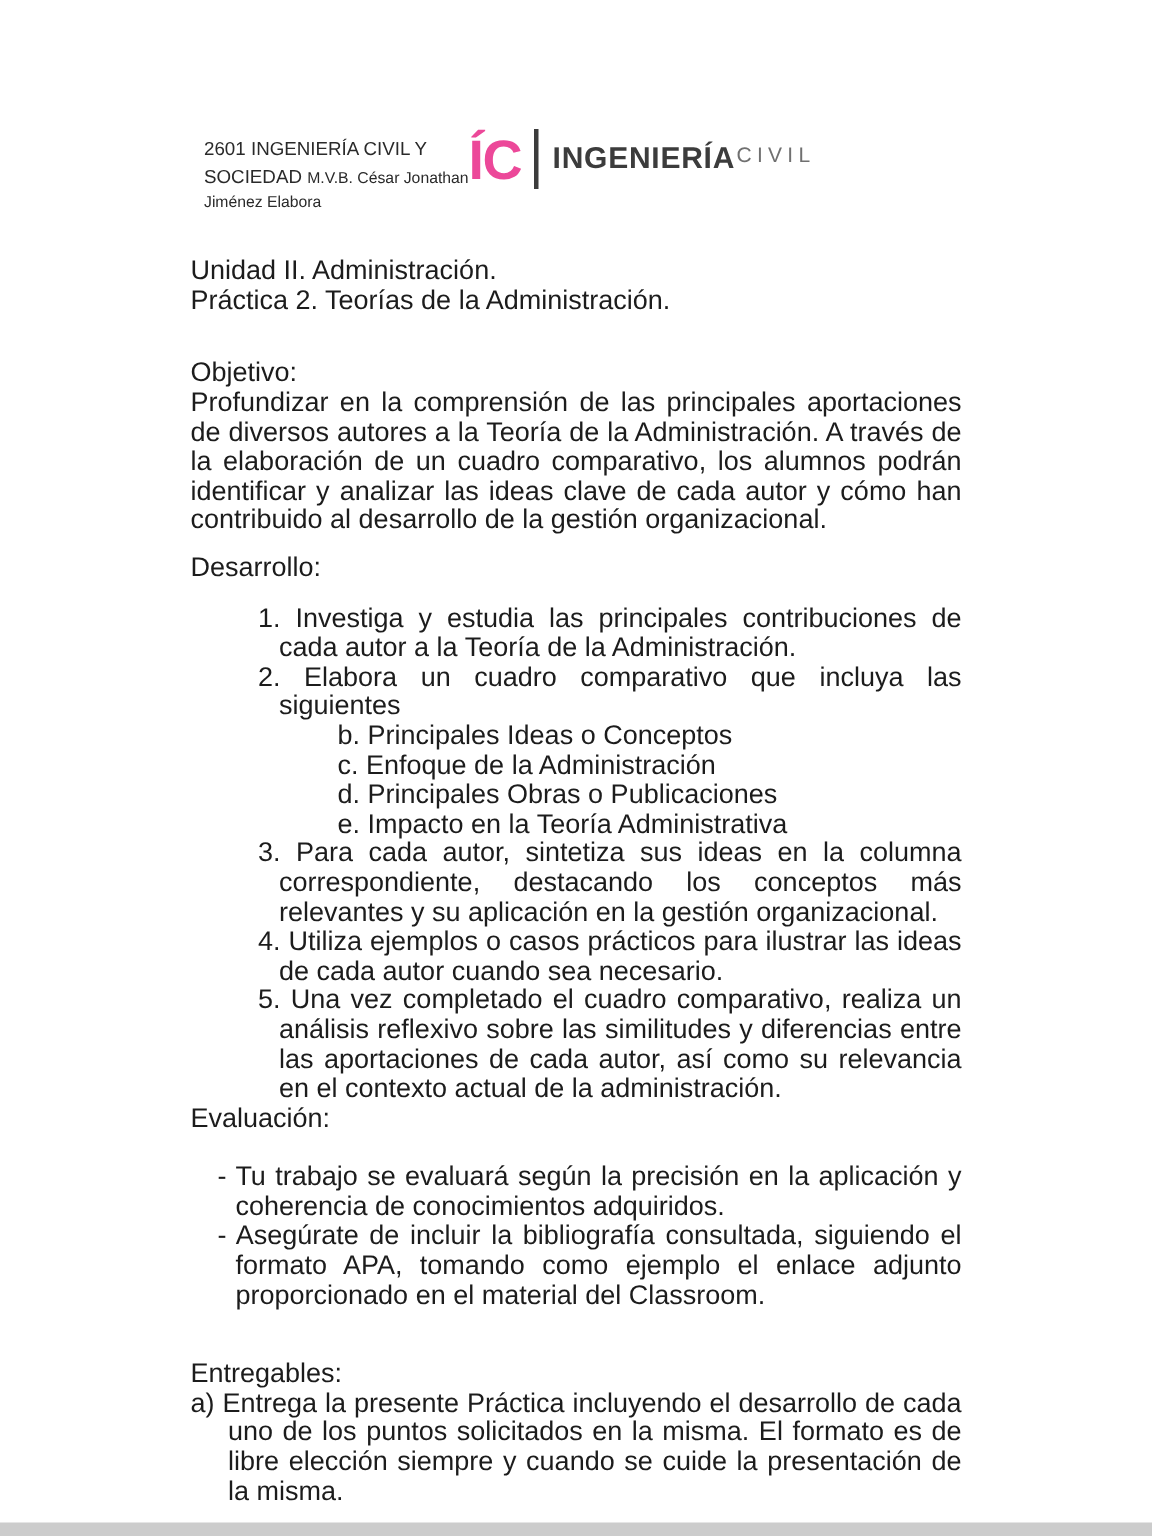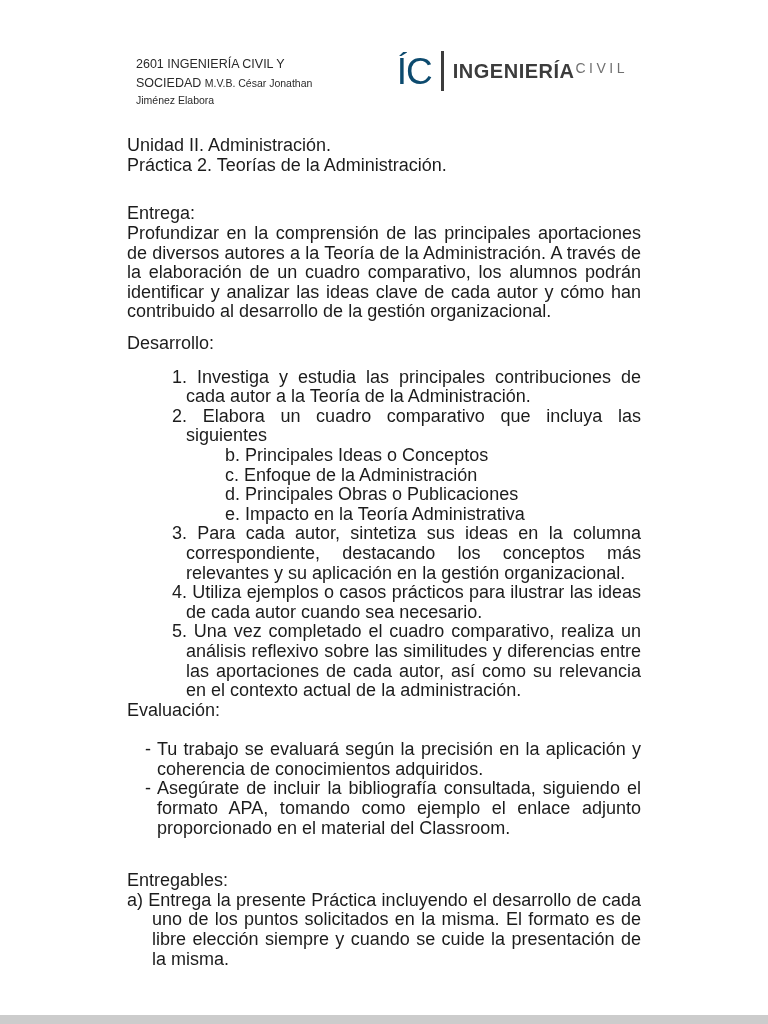--- a/index.html
+++ b/index.html
@@ -10,29 +10,29 @@
     height: 1024px;
     margin: 0 auto;
     background: #ffffff;
     font-family: "Liberation Sans", "DejaVu Sans", sans-serif;
     color: #1c1c1c;
     overflow: hidden;
   }
   
   .header {
     display: flex;
-    justify-content: space-between;
     align-items: flex-start;
     padding: 55px 140px 0 136px;
+    margin-top: 35px;
   }
   .course-info { font-size: 12.5px; line-height: 1.5; color: #2a2a2a; }
   .course-info .small { font-size: 10.5px; }
   .logo { display: flex; align-items: center; gap: 9px; margin-top: -4px; }
   .logo-mark {
-    font-size: 37px; font-weight: 400; color: #0c4a6e;
+    font-size: 37px; font-weight: 700; color: #ec4899;
     letter-spacing: -1px; line-height: 1;
   }
   .logo-divider { width: 3px; height: 40px; background: #3c3c3c; }
   .logo-text { display: flex; flex-direction: row; gap: 1px; }
   .logo-name { font-size: 20px; font-weight: 700; letter-spacing: 0.5px; color: #3c3c3c; line-height: 1.05; }
   .logo-sub { font-size: 14px; font-weight: 400; letter-spacing: 3.5px; color: #707070; line-height: 1.1; }
   
   .content { padding: 0 127px; font-size: 18px; line-height: 19.6px; }
   .title-block { margin-top: 28px; }
   .justify { text-align: justify; }
@@ -74,21 +74,21 @@
   </div>
 
   <div class="content">
 
     <div class="title-block">
       <div>Unidad II. Administración.</div>
       <div>Práctica 2. Teorías de la Administración.</div>
     </div>
 
     <div class="section-objective">
-      <div>Entrega:</div>
+      <div>Objetivo:</div>
       <p class="justify">Profundizar en la comprensión de las principales aportaciones de diversos autores a la Teoría de la Administración. A través de la elaboración de un cuadro comparativo, los alumnos podrán identificar y analizar las ideas clave de cada autor y cómo han contribuido al desarrollo de la gestión organizacional.</p>
     </div>
 
     <div class="section-development">
       <div>Desarrollo:</div>
       <div class="dev-list">
         <div class="dev-item"><span>1.</span> <span>Investiga y estudia las principales contribuciones de cada autor a la Teoría de la Administración.</span></div>
         <div class="dev-item"><span>2.</span> <span>Elabora un cuadro comparativo que incluya las siguientes</span></div>
         <div class="dev-sub">b. Principales Ideas o Conceptos</div>
         <div class="dev-sub">c. Enfoque de la Administración</div>

